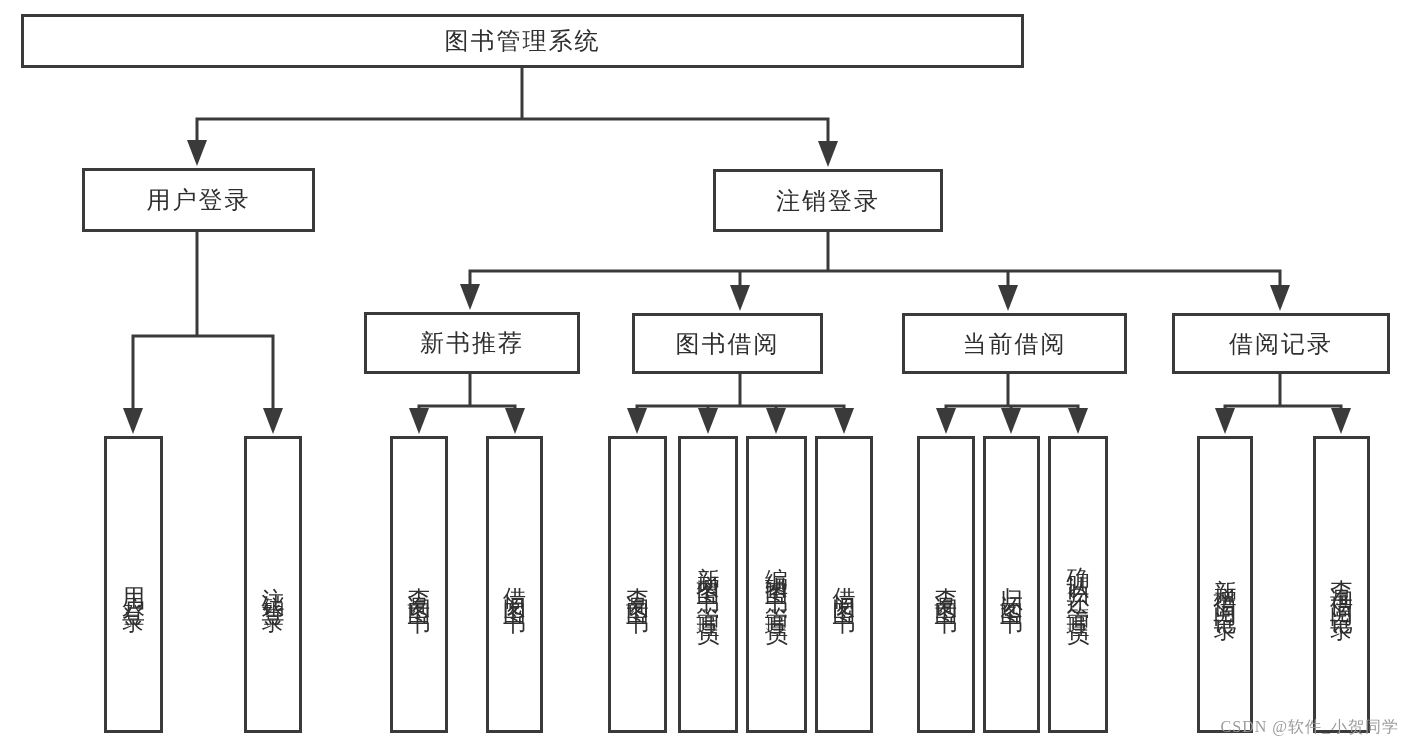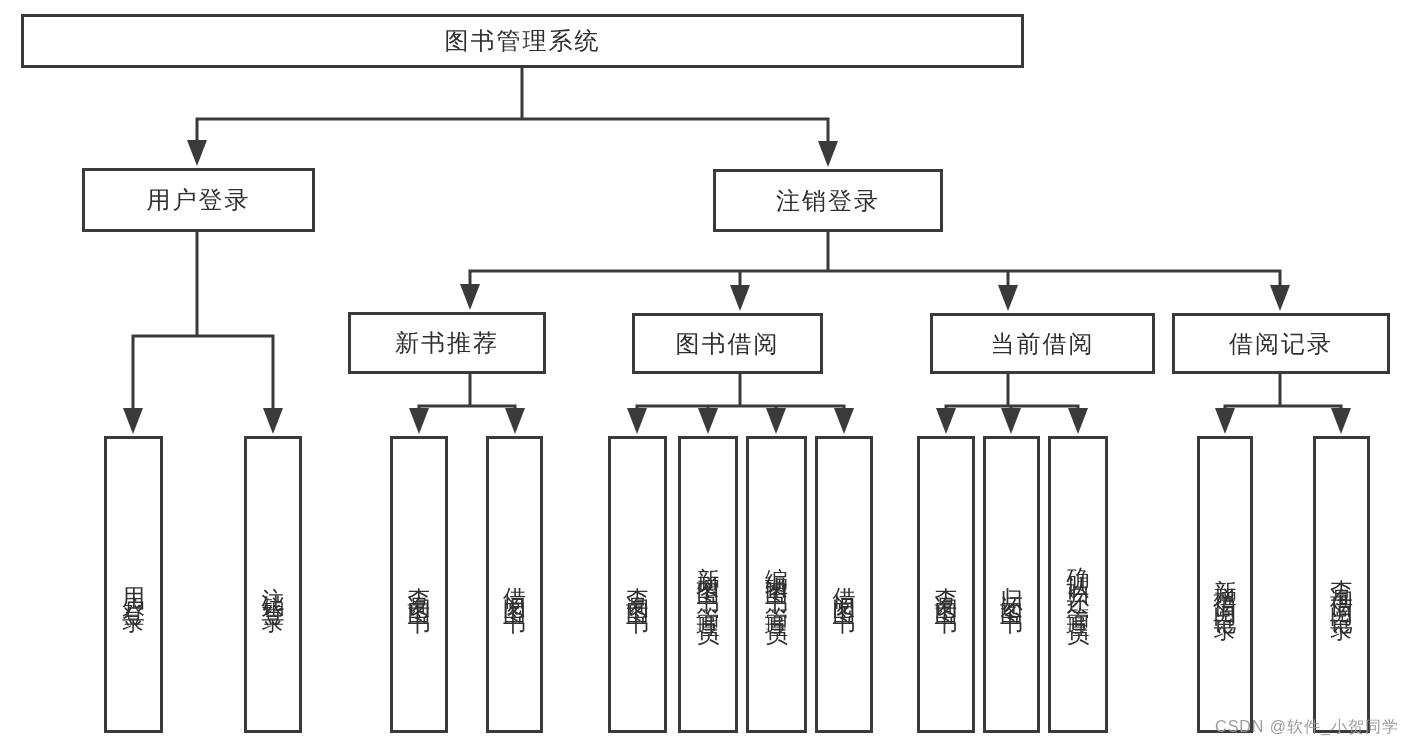--- a/index.html
+++ b/index.html
@@ -1,20 +1,20 @@
 <!DOCTYPE html>
 <html style="--line-color: #3a3a3a; --text-color: #2f2f2f; --watermark-color: #9c9c9c; --background-color: #ffffff;"><head>
 <meta charset="utf-8">
 <style>
   html,body{margin:0;padding:0;background:var(--background-color,#ffffff);}
   .canvas{
     position:relative;
     width:1405px;height:747px;
     background:var(--background-color,#ffffff);
-    font-family:Liberation Sans, sans-serif;
+    font-family:Liberation Serif, serif;
     color:var(--text-color,#2f2f2f);
     overflow:hidden;
     text-align:center;
   }
   .edges{position:absolute;left:0;top:0;}
   .edges path{stroke:var(--line-color,#3a3a3a);stroke-width:3;fill:none;}
   .edges polygon{fill:var(--line-color,#3a3a3a);stroke:none;}
   .hnode{
     position:absolute;
     box-sizing:border-box;
@@ -98,23 +98,23 @@
       <polygon points="1215,408 1235,408 1225,434"></polygon>
       <polygon points="1331,408 1351,408 1341,434"></polygon>
     </g>
   </svg>
 
   <div class="hnode" style="left:21px;top:14px;width:1003px;height:54px;">图书管理系统</div>
 
   <div class="hnode" style="left:82px;top:168px;width:233px;height:64px;">用户登录</div>
   <div class="hnode" style="left:713px;top:169px;width:230px;height:63px;">注销登录</div>
 
-  <div class="hnode" style="left:348px;top:312px;width:198px;height:62px;">新书推荐</div>
+  <div class="hnode" style="left:364px;top:312px;width:216px;height:62px;">新书推荐</div>
   <div class="hnode" style="left:632px;top:313px;width:191px;height:61px;">图书借阅</div>
-  <div class="hnode" style="left:902px;top:313px;width:225px;height:61px;margin-left:28px;">当前借阅</div>
+  <div class="hnode" style="left:902px;top:313px;width:225px;height:61px;">当前借阅</div>
   <div class="hnode" style="left:1172px;top:313px;width:218px;height:61px;">借阅记录</div>
 
   <div class="vnode" style="left:104px;width:59px;">用户登录</div>
   <div class="vnode" style="left:244px;width:58px;">注销登录</div>
 
   <div class="vnode" style="left:390px;width:58px;">查询图书</div>
   <div class="vnode" style="left:486px;width:57px;">借阅图书</div>
 
   <div class="vnode" style="left:608px;width:59px;">查询图书</div>
   <div class="vnode" style="left:678px;width:60px;">新增图书（管理员）</div>

